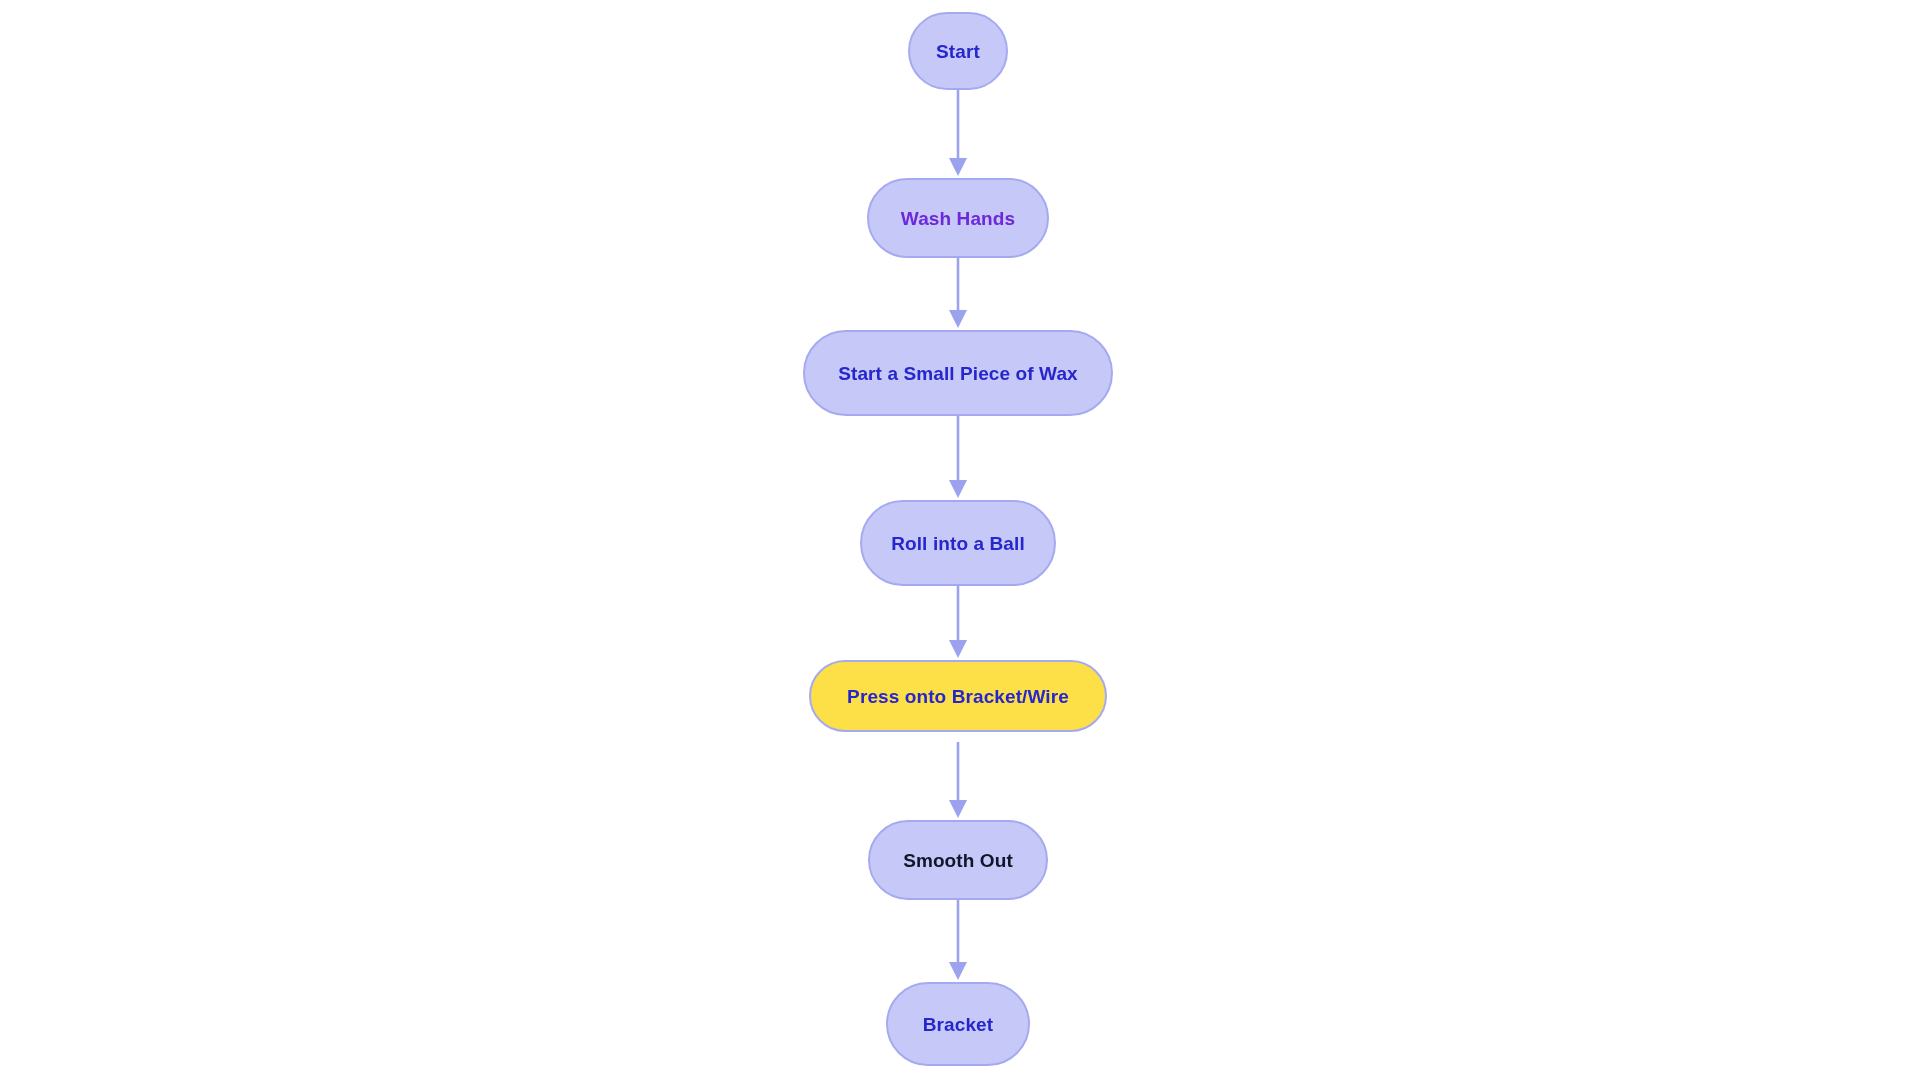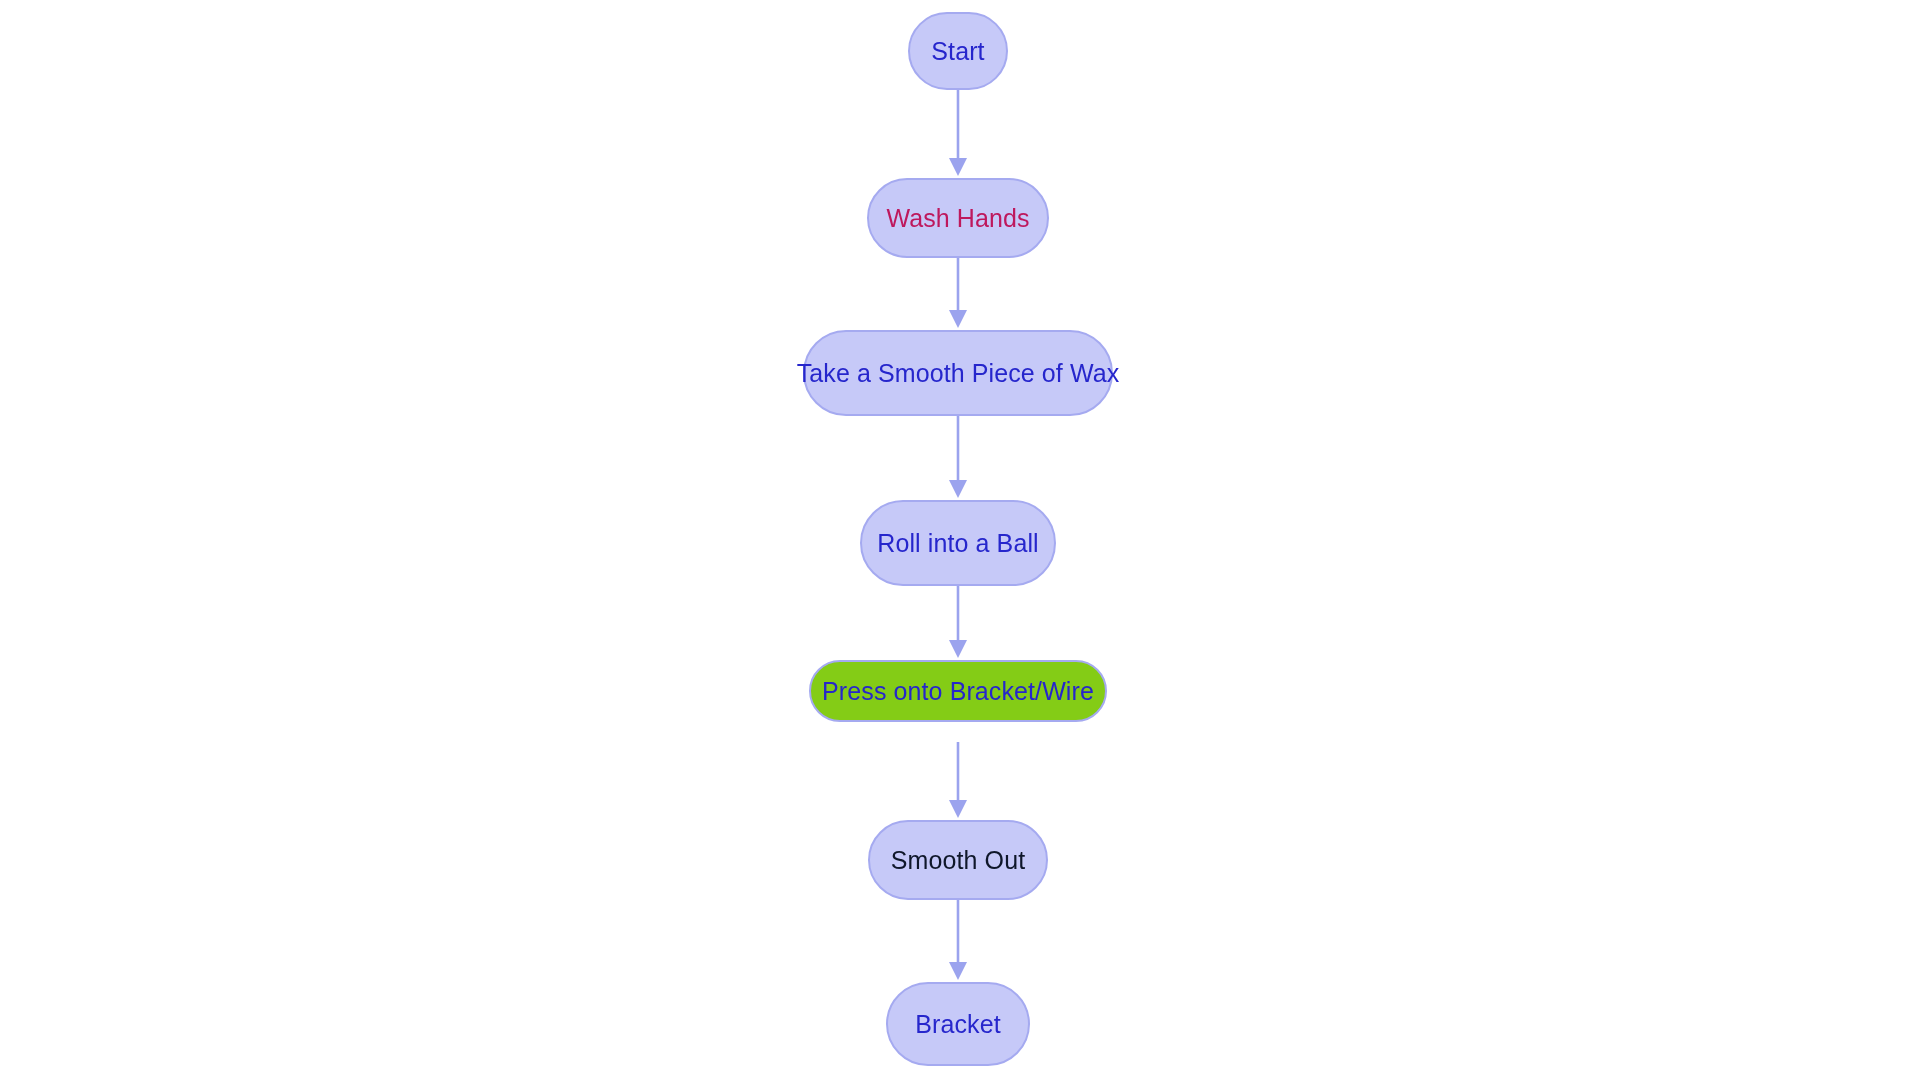--- a/index.html
+++ b/index.html
@@ -42,22 +42,22 @@
     align-items: center;
     justify-content: center;
     background: #c6c9f8;
     border: 2px solid #a5aaf0;
     border-radius: 999px;
     transform: translate(-50%, 0);
   }
   .flow-node-label {
     color: #2626cc;
     font-family: "Liberation Sans", sans-serif;
-    font-size: 25px;
-    font-weight: 400;
+    font-size: 19px;
+    font-weight: 700;
     line-height: 1;
     white-space: nowrap;
     letter-spacing: 0.1px;
   }
 </style>
 </head>
 <body>
 
 <div id="flow-canvas">
 
@@ -76,29 +76,29 @@
         <line x1="958" y1="900" x2="958" y2="962" stroke="#9ba3ee" stroke-width="2.6"></line>
         <polygon points="949,962 967,962 958,980" fill="#9ba3ee"></polygon>
       </g>
   </svg>
 
   <div id="node-layer">
       <div class="flow-node" style="left: 958px; top: 12px; width: 100px; height: 78px; background: rgb(198, 201, 248); border-color: rgb(165, 170, 240);">
         <span class="flow-node-label" style="color: rgb(38, 38, 204);">Start</span>
       </div>
       <div class="flow-node" style="left: 958px; top: 178px; width: 182px; height: 80px; background: rgb(198, 201, 248); border-color: rgb(165, 170, 240);">
-        <span class="flow-node-label" style="color: #be185d;">Wash Hands</span>
+        <span class="flow-node-label" style="color: #6d28d9;">Wash Hands</span>
       </div>
       <div class="flow-node" style="left: 958px; top: 330px; width: 310px; height: 86px; background: rgb(198, 201, 248); border-color: rgb(165, 170, 240);">
-        <span class="flow-node-label" style="color: rgb(38, 38, 204);">Take a Smooth Piece of Wax</span>
+        <span class="flow-node-label" style="color: rgb(38, 38, 204);">Start a Small Piece of Wax</span>
       </div>
       <div class="flow-node" style="left: 958px; top: 500px; width: 196px; height: 86px; background: rgb(198, 201, 248); border-color: rgb(165, 170, 240);">
         <span class="flow-node-label" style="color: rgb(38, 38, 204);">Roll into a Ball</span>
       </div>
-      <div class="flow-node" style="left: 958px; top: 660px; width: 298px; height: 62px; background: #84cc16; border-color: rgb(165, 170, 240);">
+      <div class="flow-node" style="left: 958px; top: 660px; width: 298px; height: 72px; background: #fde047; border-color: rgb(165, 170, 240);">
         <span class="flow-node-label" style="color: rgb(38, 38, 204);">Press onto Bracket/Wire</span>
       </div>
       <div class="flow-node" style="left: 958px; top: 820px; width: 180px; height: 80px; background: rgb(198, 201, 248); border-color: rgb(165, 170, 240);">
         <span class="flow-node-label" style="color: #0f172a;">Smooth Out</span>
       </div>
       <div class="flow-node" style="left: 958px; top: 982px; width: 144px; height: 84px; background: rgb(198, 201, 248); border-color: rgb(165, 170, 240);">
         <span class="flow-node-label" style="color: rgb(38, 38, 204);">Bracket</span>
       </div>
     </div>
 

